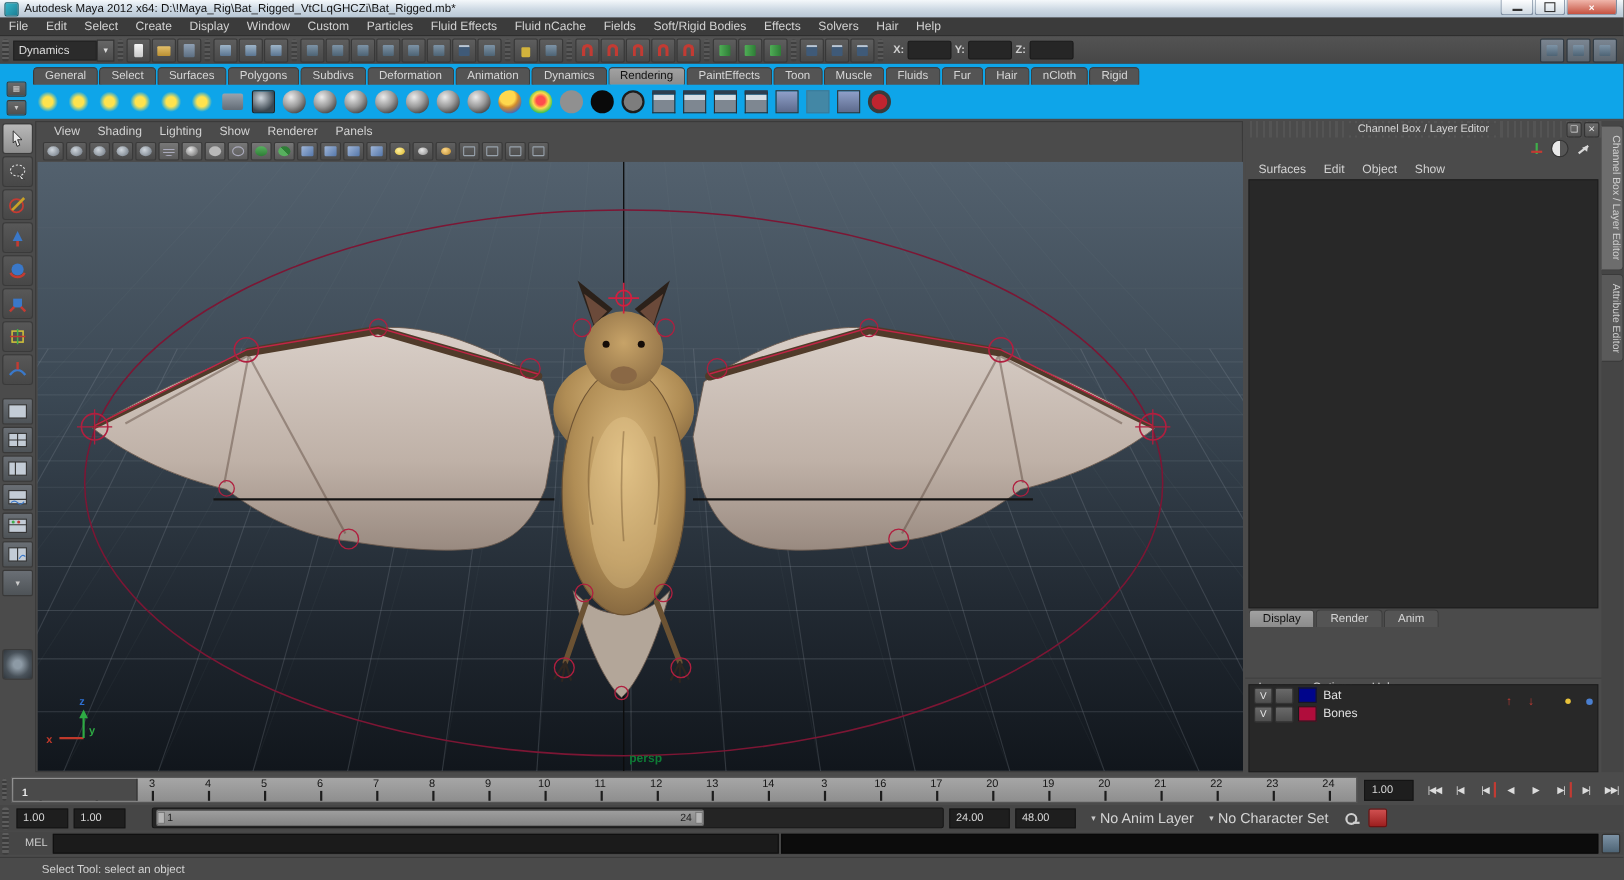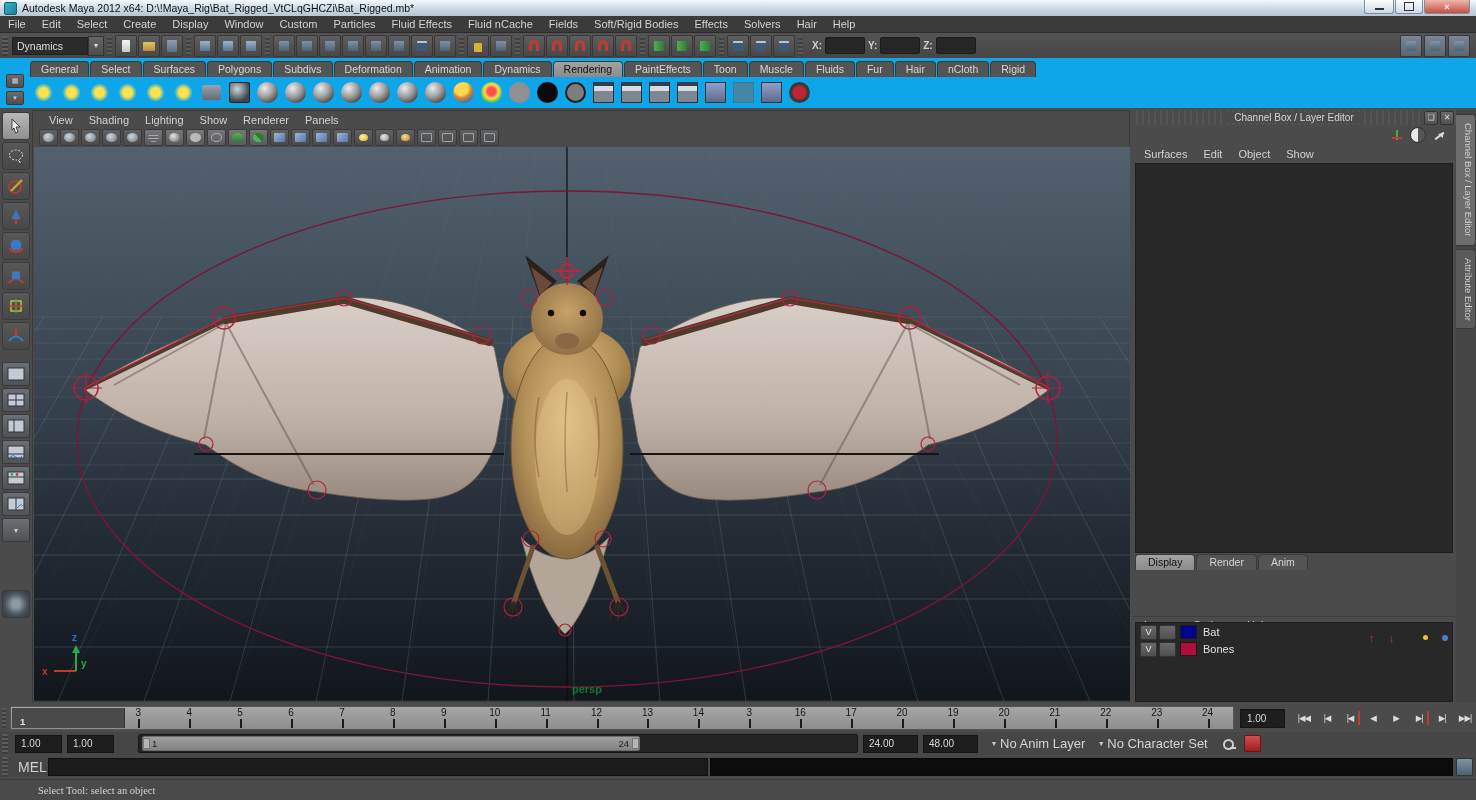--- a/index.html
+++ b/index.html
@@ -198,28 +198,28 @@
   #rs-thumb .rr{position:absolute;right:10px;top:1px;font-size:9.5px;color:#1d1d1d;}
   .combo-arrow{font-size:8px;color:#c8c8c8;margin:0 4px 0 14px;}
   .combo-label{color:#d4d4d4;font-size:13px;}
   #key-icon{width:14px;height:14px;margin-left:14px;position:relative;}
   #key-icon::before{content:"";position:absolute;left:1px;top:2px;width:7px;height:7px;border:2px solid #cfcfcf;border-radius:50%;}
   #key-icon::after{content:"";position:absolute;right:0px;bottom:2px;width:6px;height:2px;background:#cfcfcf;}
   #autokey-icon{width:15px;height:15px;margin:0 6px 0 8px;border-radius:2px;background:linear-gradient(#d05050,#9c1f1f);border:1px solid #6e1212;}
 
   
   #cmd-row{left:0;top:756px;width:1476px;height:21px;display:flex;align-items:center;background:#464646;}
-  #mel-label{width:30px;color:#d0d0d0;font-size:14px;margin-left:8px;}
+  #mel-label{width:30px;text-align:center;color:#d0d0d0;font-size:10px;margin-left:8px;}
   #mel-input{width:650px;height:16px;background:#1b1b1b;border:1px solid #101010;color:#ccc;font-size:10px;padding:0 4px;}
   #mel-result{flex:1;height:16px;background:#0c0c0c;border:1px solid #090909;margin-left:2px;color:#888;font-size:10px;line-height:16px;padding:0 4px;}
   #script-editor-btn{width:15px;height:16px;margin:0 3px;border-radius:2px;background:linear-gradient(#7d93a6,#4d6374);
     border:1px solid #333;}
   #help-row{left:0;top:779px;width:1476px;height:21px;background:#4a4a4a;border-top:1px solid #3a3a3a;
     display:flex;align-items:center;}
-  #help-text{margin-left:38px;color:#d2d2d2;font-size:10.5px;font-family:Liberation Serif, serif;}
+  #help-text{margin-left:38px;color:#d2d2d2;font-size:10.5px;}
 </style>
 </head>
 <body>
 
 <div class="abs" id="titlebar">
   <div id="app-icon"></div>
   <span id="win-title">Autodesk Maya 2012 x64: D:\!Maya_Rig\Bat_Rigged_VtCLqGHCZi\Bat_Rigged.mb*</span>
   <div id="win-controls">
     <div class="winbtn" id="btn-min">
         <span class="min-glyph"></span>

